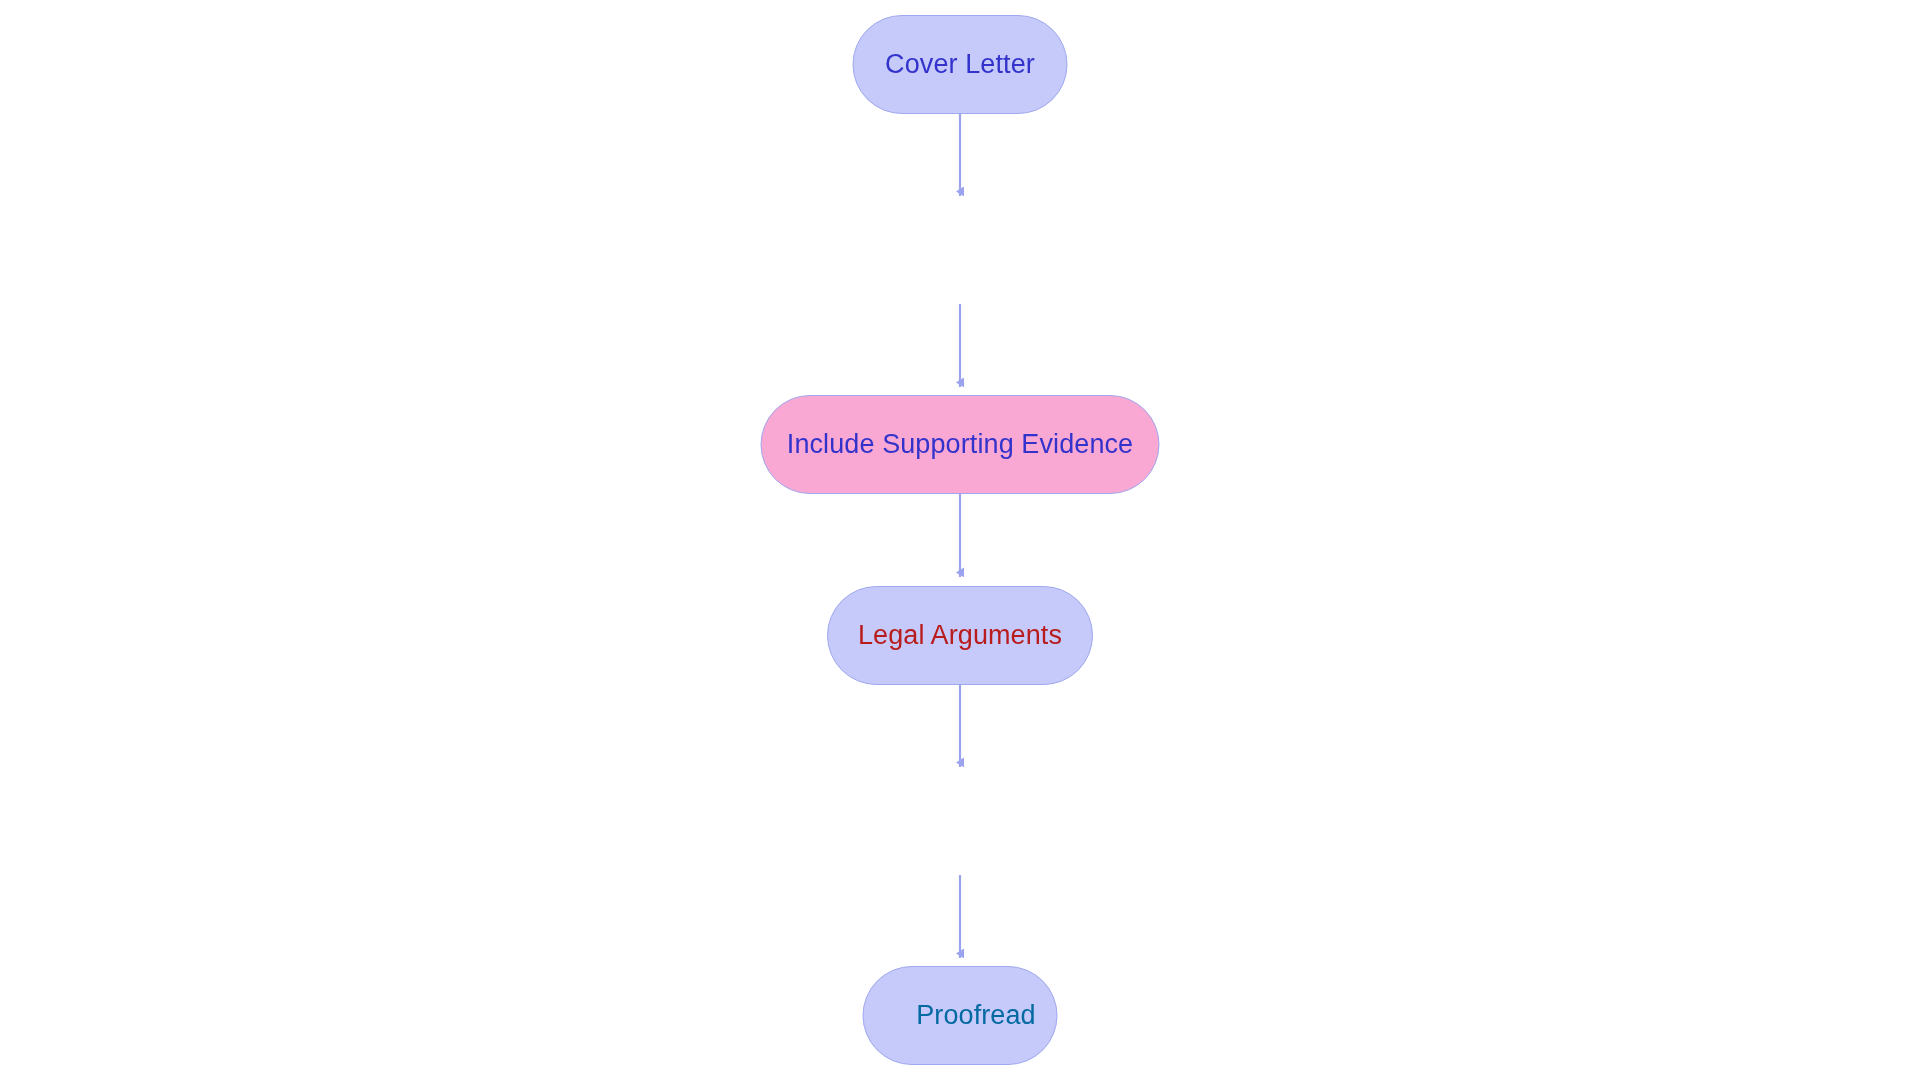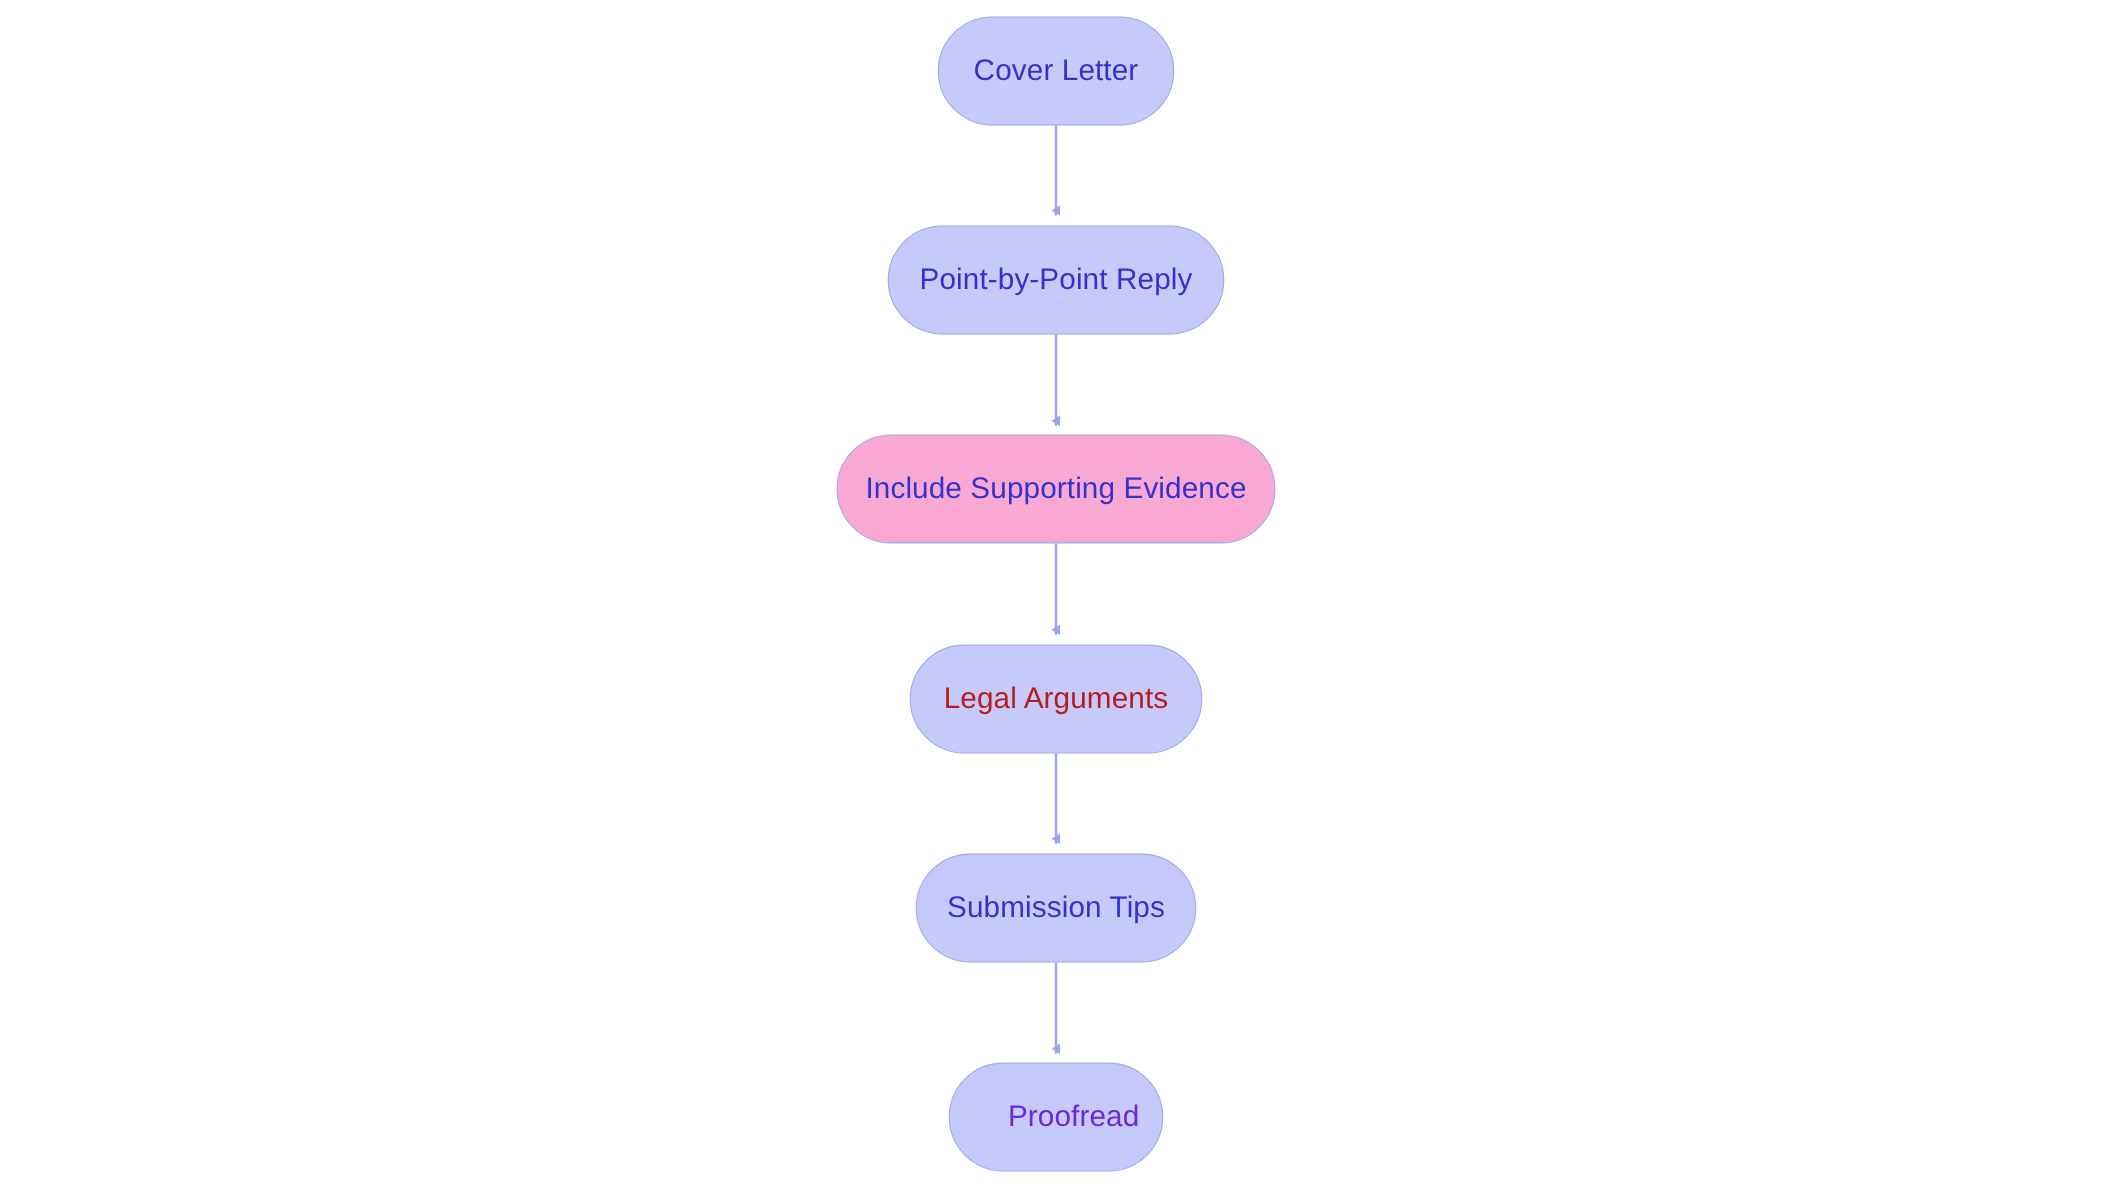--- a/index.html
+++ b/index.html
@@ -82,30 +82,24 @@
         <line x1="960" y1="494" x2="960" y2="577" stroke="#9ba3ee" stroke-width="2.2" marker-end="url(#arrowhead)"></line>
         <line x1="960" y1="684" x2="960" y2="767" stroke="#9ba3ee" stroke-width="2.2" marker-end="url(#arrowhead)"></line>
         <line x1="960" y1="875" x2="960" y2="958" stroke="#9ba3ee" stroke-width="2.2" marker-end="url(#arrowhead)"></line>
       </g>
   </svg>
 
   <div id="node-layer">
       <div class="flow-node" style="left: 960px; top: 14.5px; width: 215px; height: 99px; background: rgb(197, 202, 250); border-color: rgb(159, 168, 238); border-radius: 49.5px;">
         <span class="flow-node-label" style="color: rgb(51, 51, 204);">Cover Letter</span>
       </div>
-      <div class="flow-node" style="left: 960px; top: 204.5px; width: 306px; height: 99px; background: rgb(197, 202, 250); border-color: rgb(159, 168, 238); border-radius: 49.5px;">
-        <span class="flow-node-label" style="color: rgb(51, 51, 204);">Point-by-Point Reply</span>
-      </div>
       <div class="flow-node" style="left: 960px; top: 394.5px; width: 399px; height: 99px; background: #f9a8d4; border-color: rgb(159, 168, 238); border-radius: 49.5px;">
         <span class="flow-node-label" style="color: rgb(51, 51, 204);">Include Supporting Evidence</span>
       </div>
       <div class="flow-node" style="left: 960px; top: 585.5px; width: 266px; height: 99px; background: rgb(197, 202, 250); border-color: rgb(159, 168, 238); border-radius: 49.5px;">
         <span class="flow-node-label" style="color: #b91c1c;">Legal Arguments</span>
       </div>
-      <div class="flow-node" style="left: 960px; top: 775.5px; width: 255px; height: 99px; background: rgb(197, 202, 250); border-color: rgb(159, 168, 238); border-radius: 49.5px;">
-        <span class="flow-node-label" style="color: rgb(51, 51, 204);">Submission Tips</span>
-      </div>
       <div class="flow-node" style="left: 960px; top: 965.5px; width: 195px; height: 99px; background: rgb(197, 202, 250); border-color: rgb(159, 168, 238); border-radius: 49.5px;">
-        <span class="flow-node-label" style="color: #6d28d9; margin-left: 32px;">Proofread</span>
+        <span class="flow-node-label" style="color: #0369a1; margin-left: 32px;">Proofread</span>
       </div>
     </div>
 
 </div>
 
 </body></html>

